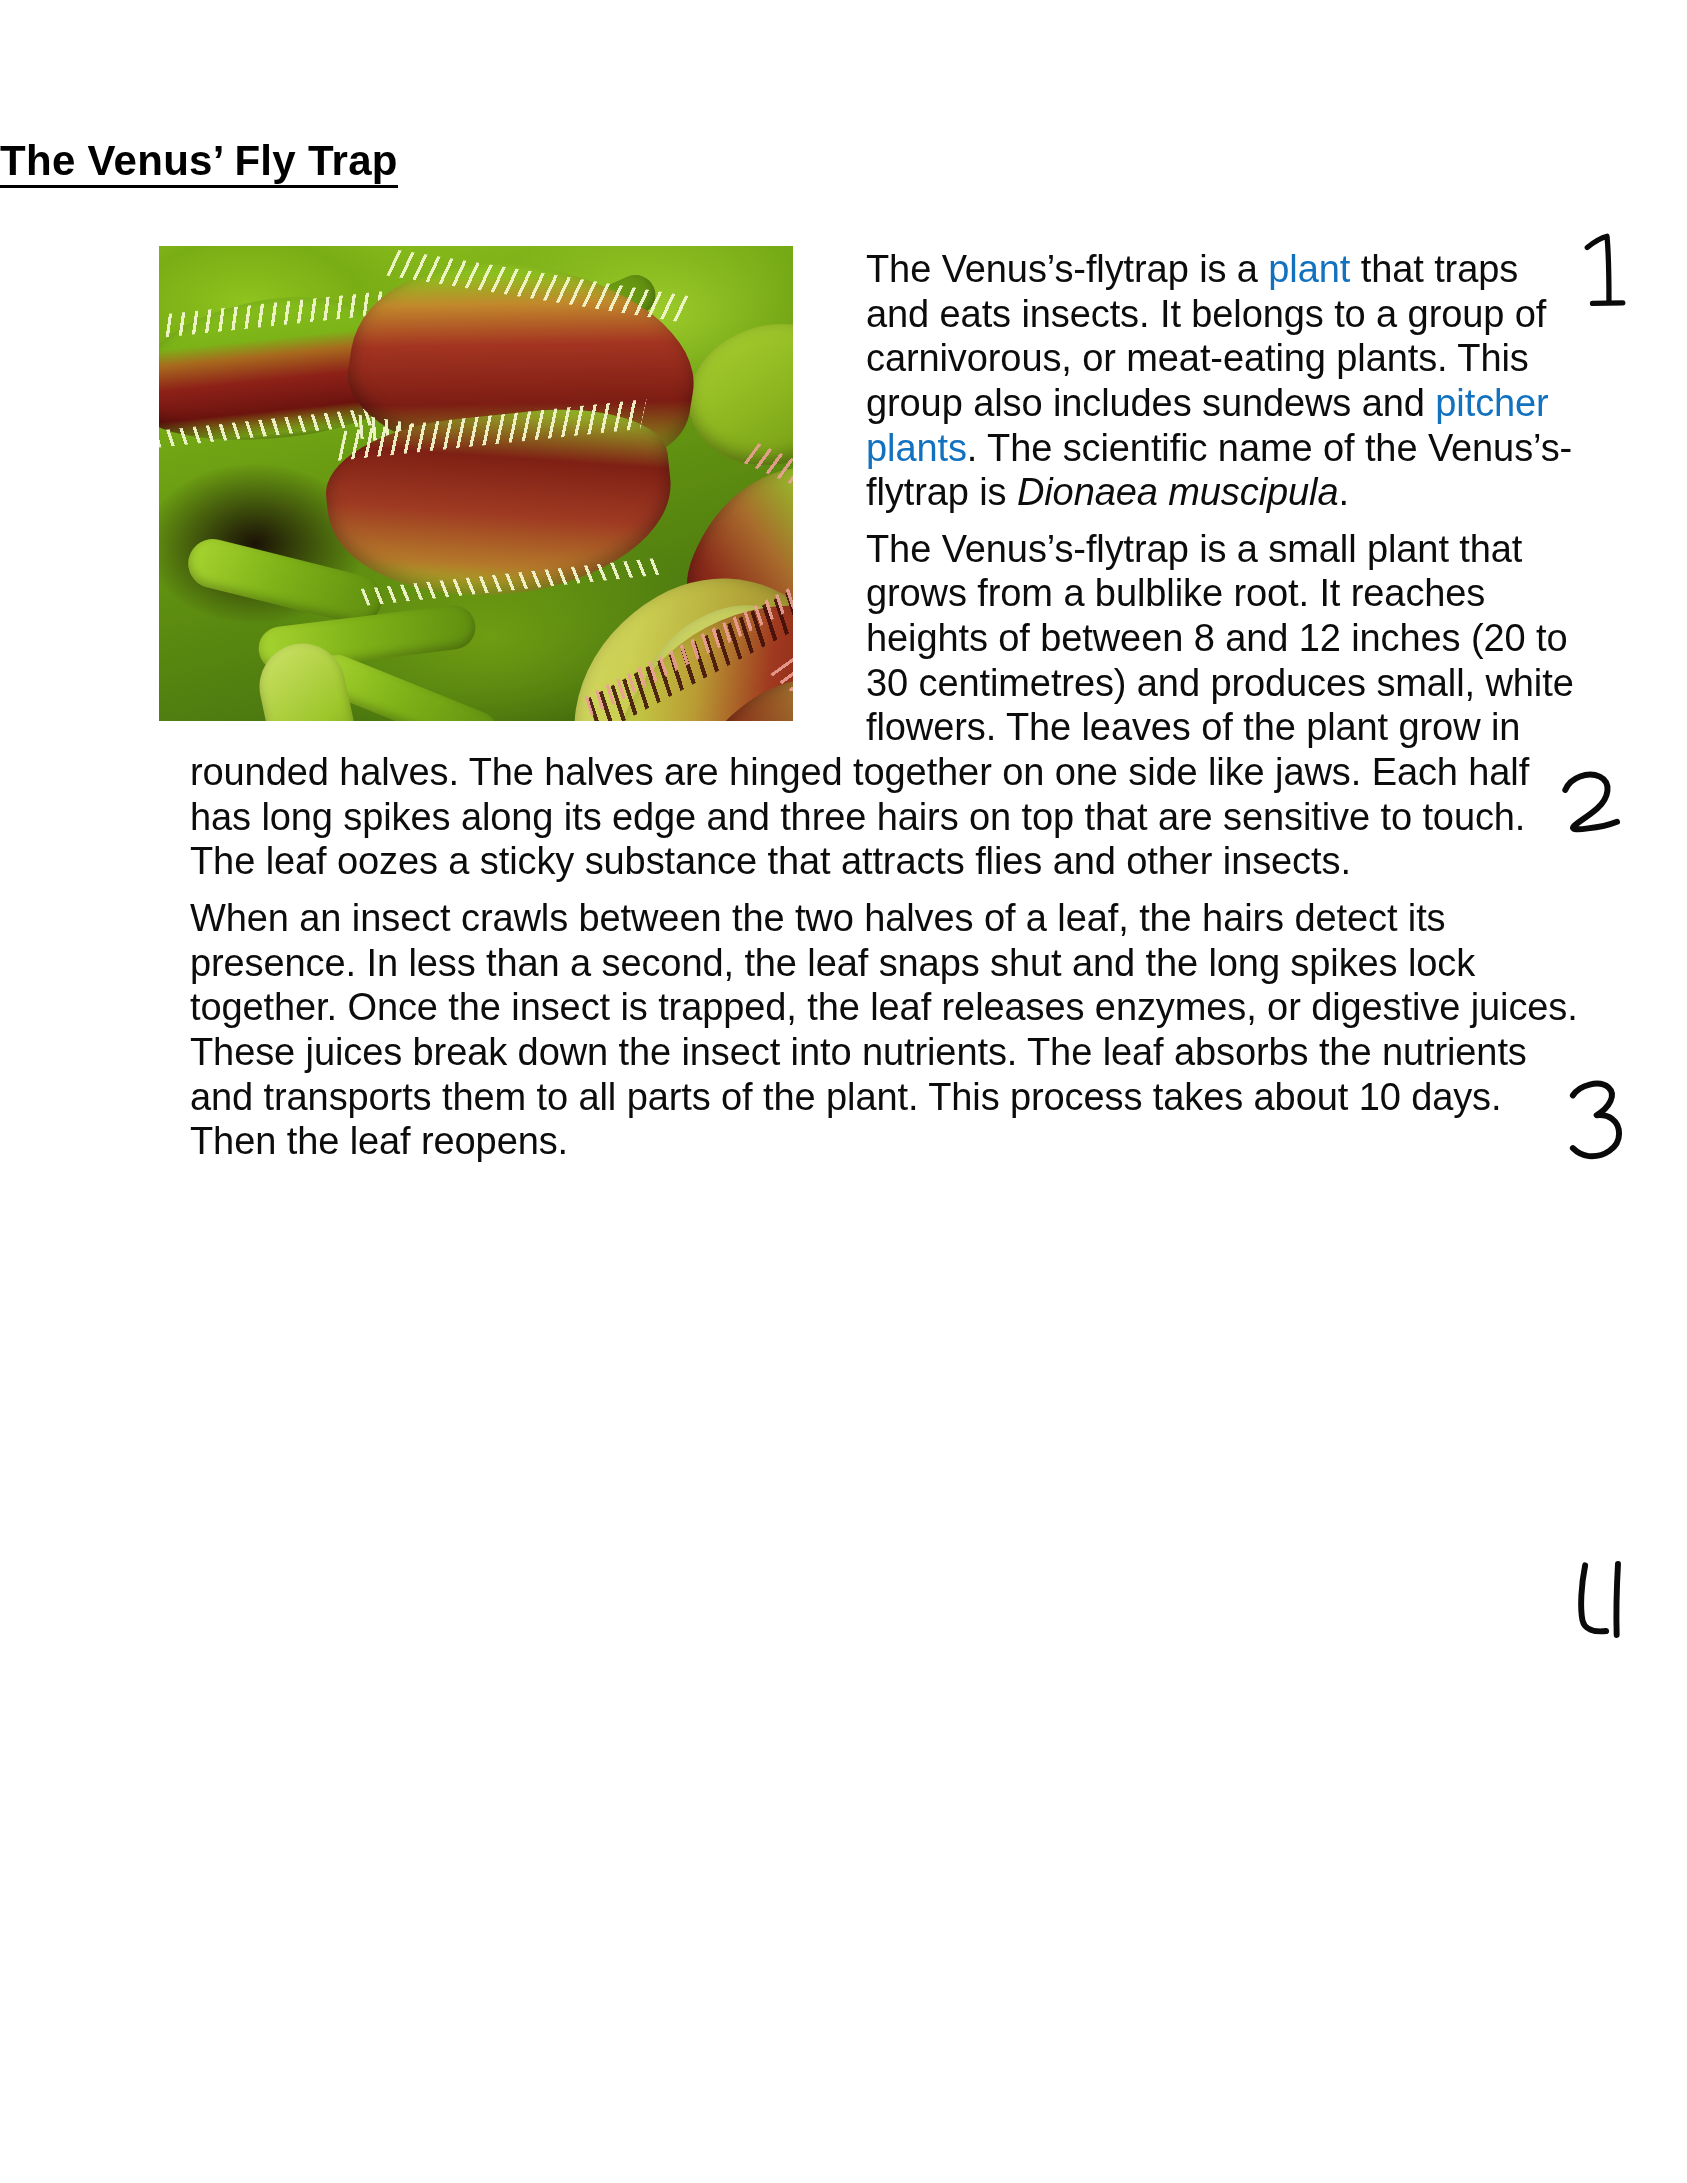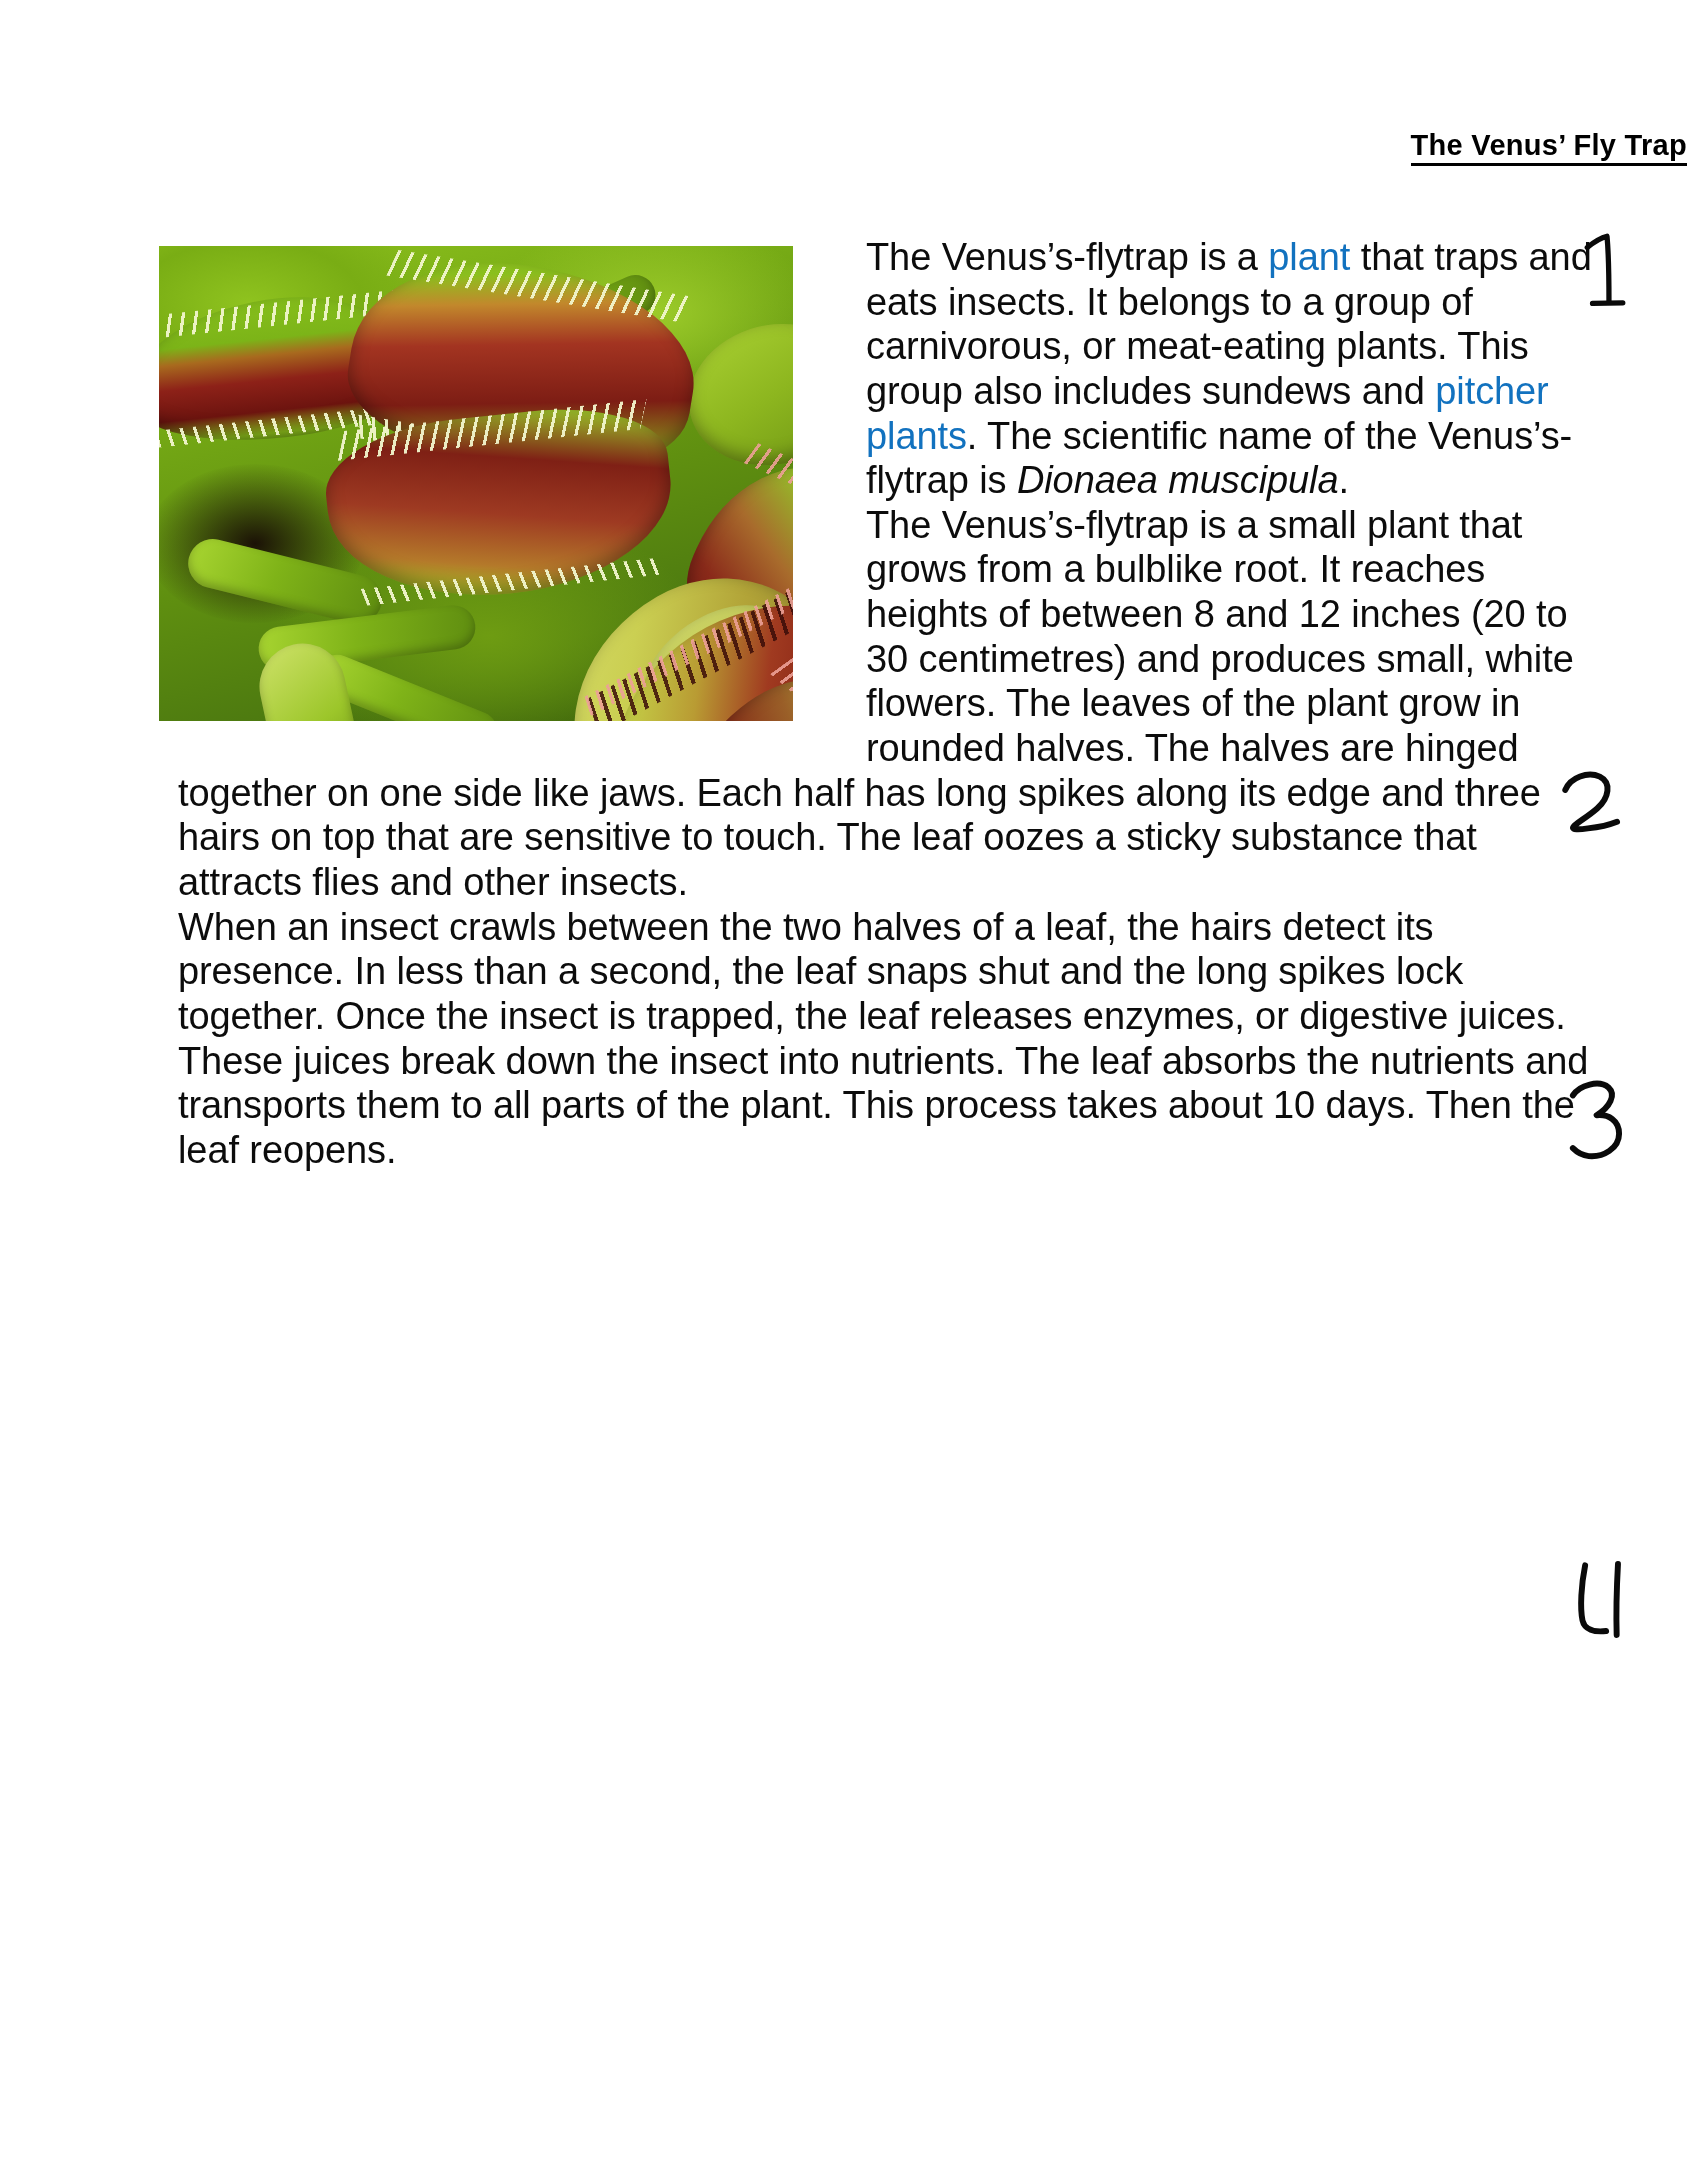--- a/index.html
+++ b/index.html
@@ -22,42 +22,42 @@
     height: 2183px;
     background: #ffffff;
   }
 
   
   .doc-title {
     position: absolute;
     left: 0;
     top: 112px;
     width: 1687px;
-    text-align: right;
-    font-size: 29px;
+    text-align: left;
+    font-size: 42px;
     font-weight: bold;
     letter-spacing: 0.3px;
     line-height: 1.0;
   }
   .doc-title span.title-text {
     display: inline-block;
     border-bottom: 3.3px solid #000;
     padding-bottom: 2.6px;
   }
 
   
   .content {
     position: absolute;
     left: 159px;
     top: 235px;
     width: 1437px;
   }
 
   p.para {
-    margin: 0;
+    margin: 12px;
     font-size: 38px;
     line-height: 1.175;
     letter-spacing: -0.1px;
     color: #0c0c0c;
     font-weight: 400;
     padding-left: 19px;
     -webkit-font-smoothing: antialiased;
   }
 
   

